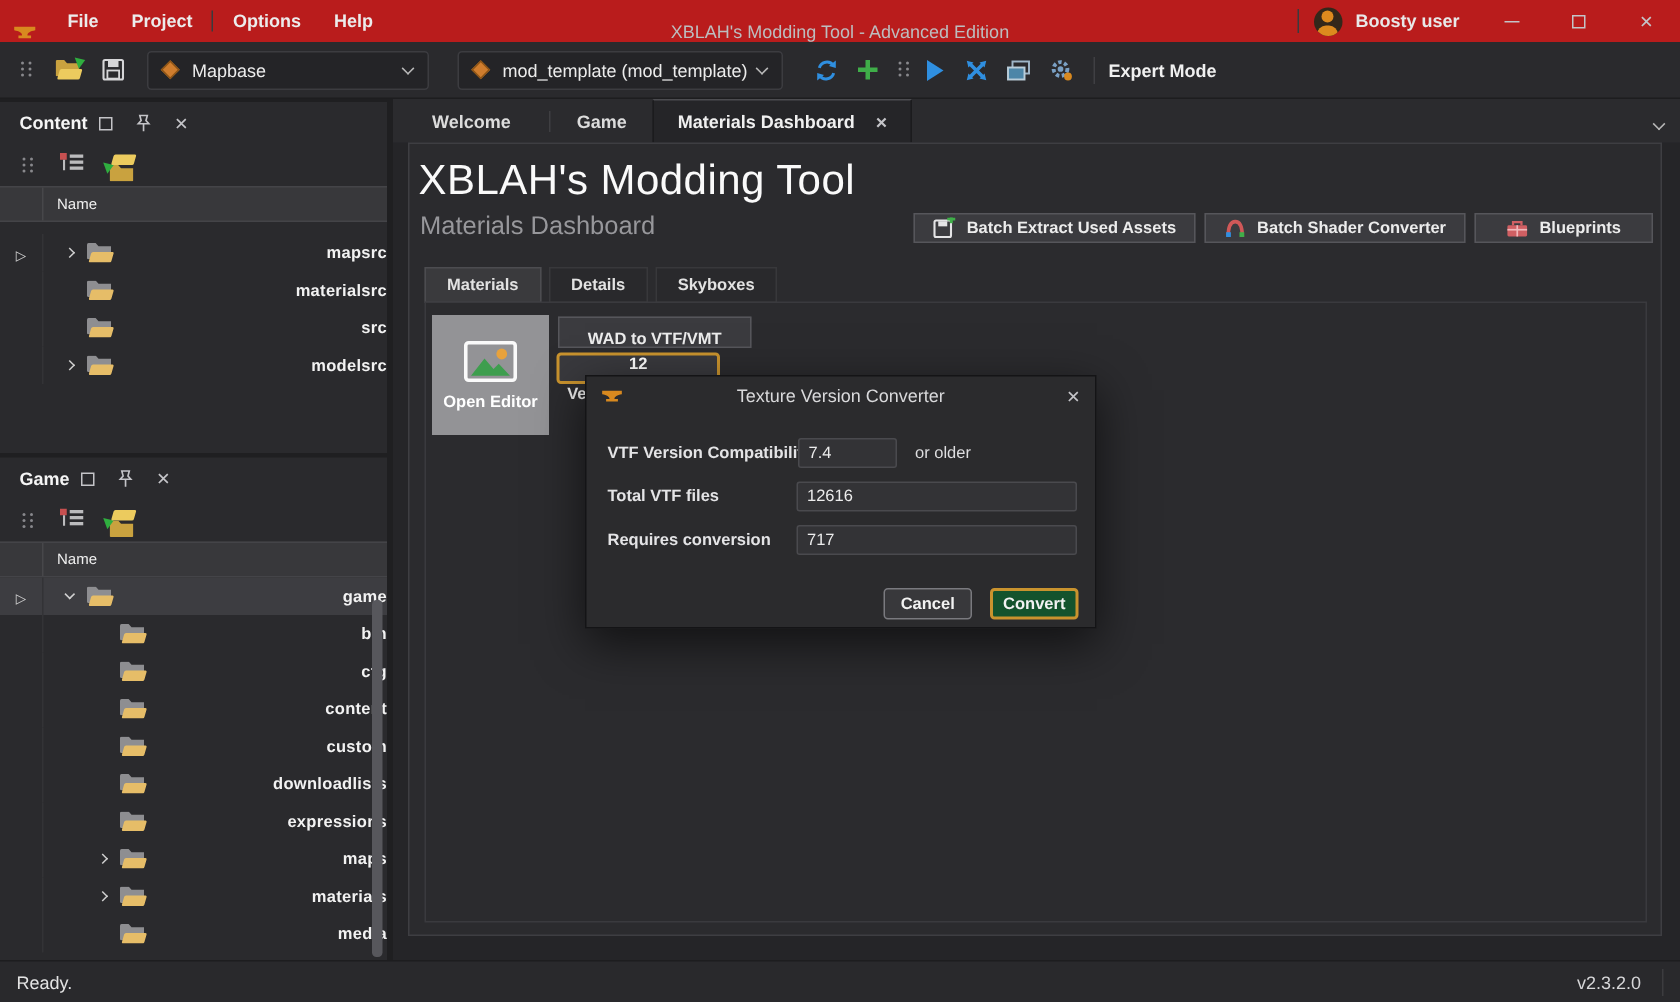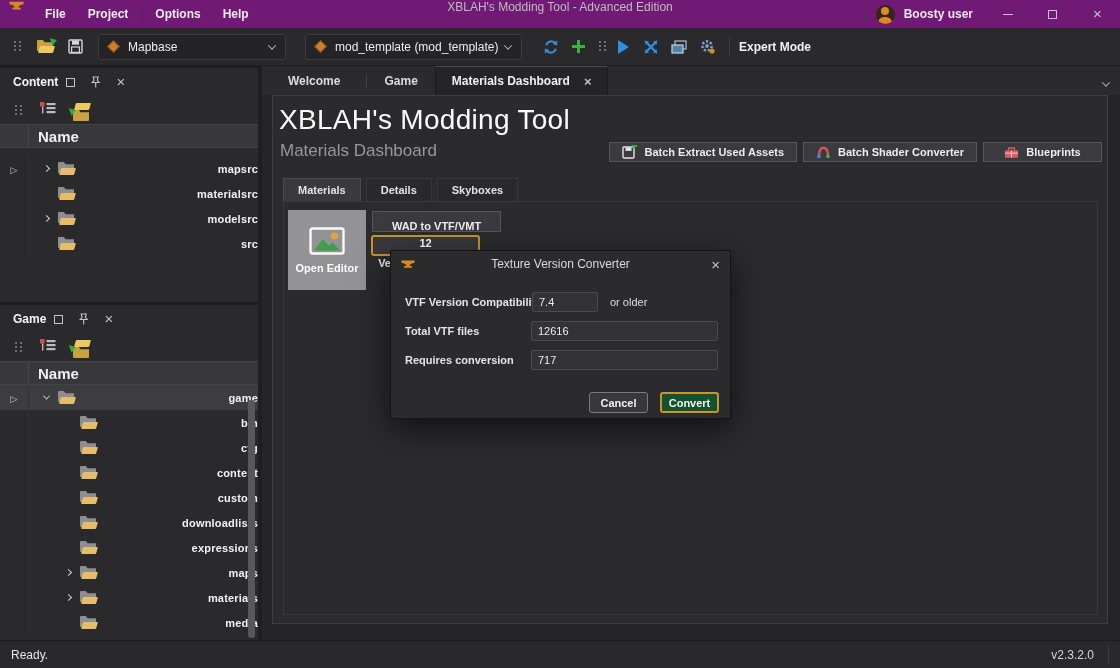--- a/index.html
+++ b/index.html
@@ -16,21 +16,21 @@
   .cv{display:inline-block;width:6px;height:6px;border-right:1.6px solid #b8b8b8;border-bottom:1.6px solid #b8b8b8;}
   .cv.down{transform:rotate(45deg) translate(-1px,-1px);}
   .cv.right{transform:rotate(-45deg);}
   .grip{position:relative;width:9px;height:11px;flex:none;}
   .grip::before{content:'';position:absolute;left:1px;top:0;width:2px;height:2px;border-radius:50%;background:#88888c;
     box-shadow:0 4px 0 #88888c,0 8px 0 #88888c,5px 0 0 #88888c,5px 4px 0 #88888c,5px 8px 0 #88888c;}
   .glyph-close::before{content:'\00D7';font-size:15px;color:#c4c4c8;line-height:1;}
   .glyph-marker::before{content:'\25B7';font-size:9px;color:#cfcfcf;}
 
   
-  .titlebar{position:absolute;left:0;top:0;width:1120px;height:28px;background:#701a75;display:flex;align-items:flex-start;}
+  .titlebar{position:absolute;left:0;top:0;width:1120px;height:28px;background:#b91c1c;display:flex;align-items:flex-end;}
   .app-icon{margin-left:9px;flex:none;display:flex;}
   .menubar{display:flex;align-items:center;margin-left:10px;height:100%;}
   .menu-item{padding:0 11px;height:100%;display:flex;align-items:center;font-weight:600;color:#ececec;}
   .mb-sep{width:1px;height:14px;background:#3a3a3d;margin:0 2px;}
   .win-title{position:absolute;left:0;right:0;text-align:center;color:#bdbdbf;pointer-events:none;}
   .tb-right{margin-left:auto;display:flex;align-items:center;height:100%;position:relative;z-index:2;}
   .tb-right .sep{width:1px;height:16px;background:#3a3a3d;margin-right:10px;}
   .avatar{width:19px;height:19px;border-radius:50%;background:#33271a;position:relative;overflow:hidden;flex:none;}
   .avatar::before{content:'';position:absolute;left:5.5px;top:2.5px;width:8px;height:8px;border-radius:50%;background:#dd8a1e;}
   .avatar::after{content:'';position:absolute;left:2.5px;top:12px;width:14px;height:9px;border-radius:6px 6px 0 0;background:#dd8a1e;}
@@ -69,21 +69,21 @@
   .panel-content{top:68px;height:234px;}
   .panel-game{top:305px;height:335px;}
   .panel-header{height:28px;display:flex;align-items:center;padding:0 9px 0 13px;flex:none;}
   .panel-title{font-weight:700;color:#f5f5f5;}
   .ph-btn{width:25px;height:20px;display:flex;align-items:center;justify-content:center;}
   .ph-btn:first-of-type{margin-left:auto;}
   .ph-max{width:9px;height:9px;border:1.3px solid #c4c4c8;}
   .panel-toolbar{height:28px;display:flex;align-items:center;padding-left:14px;gap:17px;flex:none;}
   .colhead{height:24px;background:#38383b;border-top:1px solid #444448;border-bottom:1px solid #444448;display:flex;align-items:center;flex:none;}
   .colhead .gutter{width:29px;height:100%;border-right:1px solid #47474a;flex:none;}
-  .colhead .name{padding-left:9px;font-size:15px;font-weight:700;color:#f0f0f0;}
+  .colhead .name{padding-left:9px;font-size:10px;font-weight:400;color:#f0f0f0;}
   .tree{flex:1;position:relative;overflow:hidden;}
   .tree.padded{padding-top:8px;}
   .tree-row{height:25px;display:flex;align-items:center;}
   .tree-row.selected{background:#3d3d41;}
   .tree-row .gutter{width:29px;height:100%;border-right:1px solid #333336;flex:none;display:flex;align-items:center;justify-content:center;}
   .chev-slot{width:16px;margin-left:9px;display:flex;justify-content:center;flex:none;}
   .tree-row.lvl1 .chev-slot{margin-left:31px;}
   .chev-slot .cv{width:5px;height:5px;border-color:#d0d0d0;}
   .tree-row .fold{margin-left:4px;}
   .tlabel{margin-left:8px;font-size:11px;font-weight:700;color:#f2f2f2;letter-spacing:.2px;}
@@ -285,31 +285,31 @@
       <span class="tlabel">mapsrc</span>
     </div>
     <div class="tree-row">
       <div class="gutter"></div>
       <span class="chev-slot"></span>
       <span class="fold tree"></span>
       <span class="tlabel">materialsrc</span>
     </div>
     <div class="tree-row">
       <div class="gutter"></div>
+      <span class="chev-slot"></span>
+      <span class="fold tree"></span>
+      <span class="tlabel">src</span>
+    </div>
+    <div class="tree-row">
+      <div class="gutter"></div>
       <span class="chev-slot">
           <span class="cv right"></span>
         </span>
       <span class="fold tree"></span>
       <span class="tlabel">modelsrc</span>
-    </div>
-    <div class="tree-row">
-      <div class="gutter"></div>
-      <span class="chev-slot"></span>
-      <span class="fold tree"></span>
-      <span class="tlabel">src</span>
     </div>
   </div>
 </div>
 
 <div class="panel panel-game">
   <div class="panel-header">
     <span class="panel-title">Game</span>
     <span class="ph-btn">
         <span class="ph-max"></span>
       </span>

